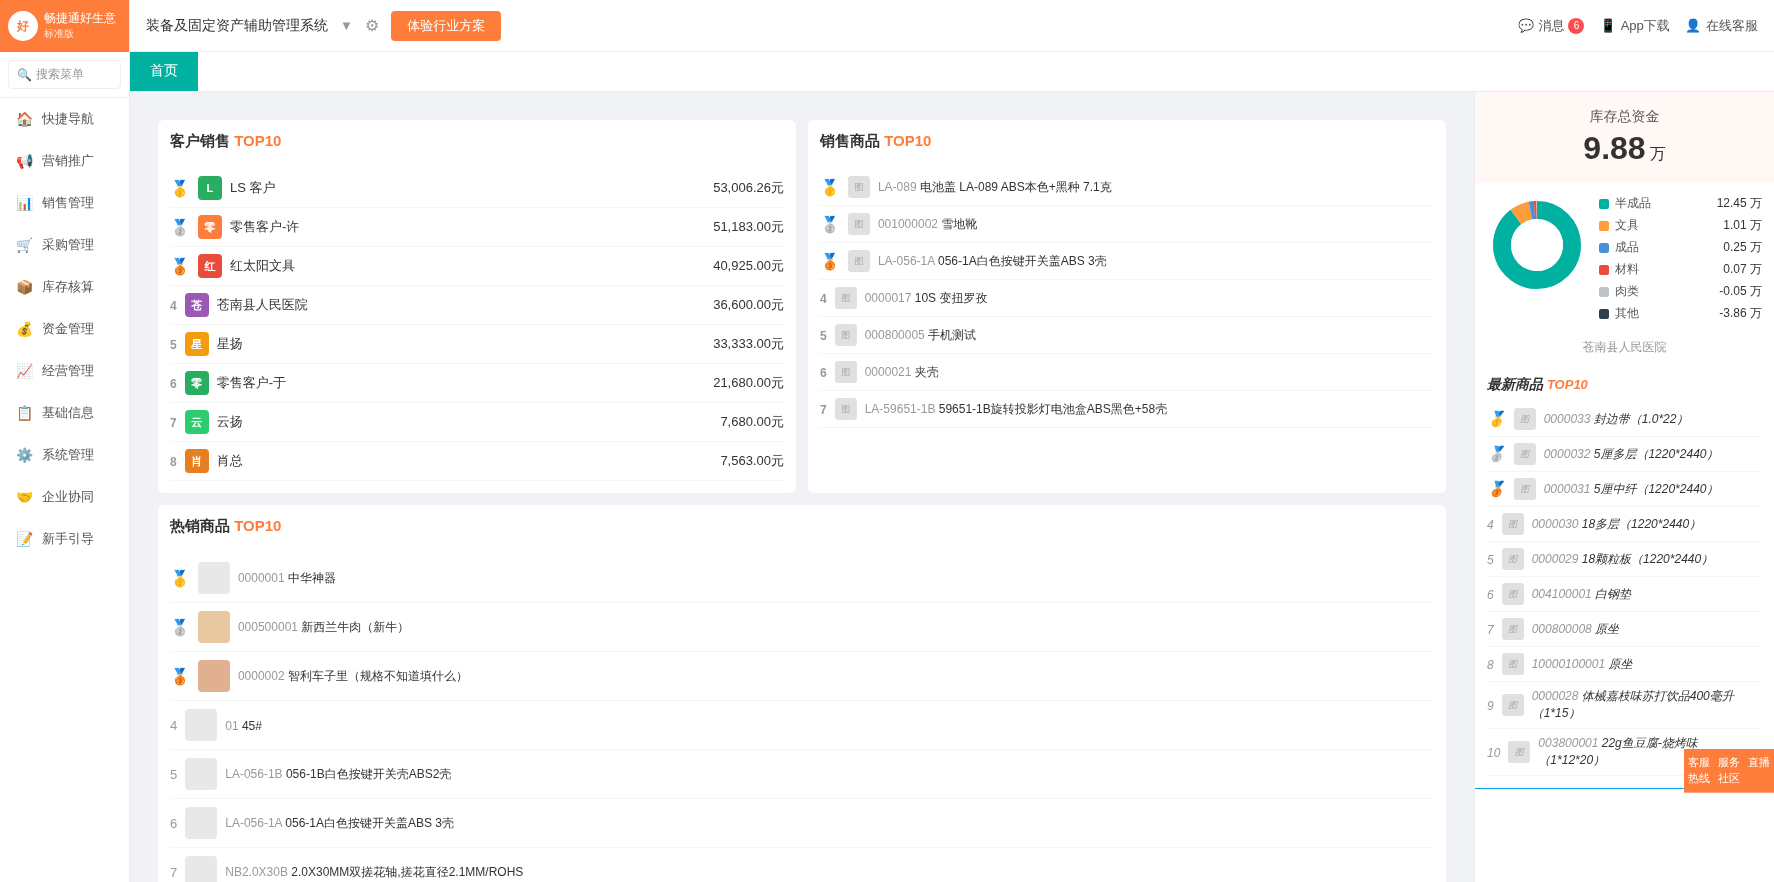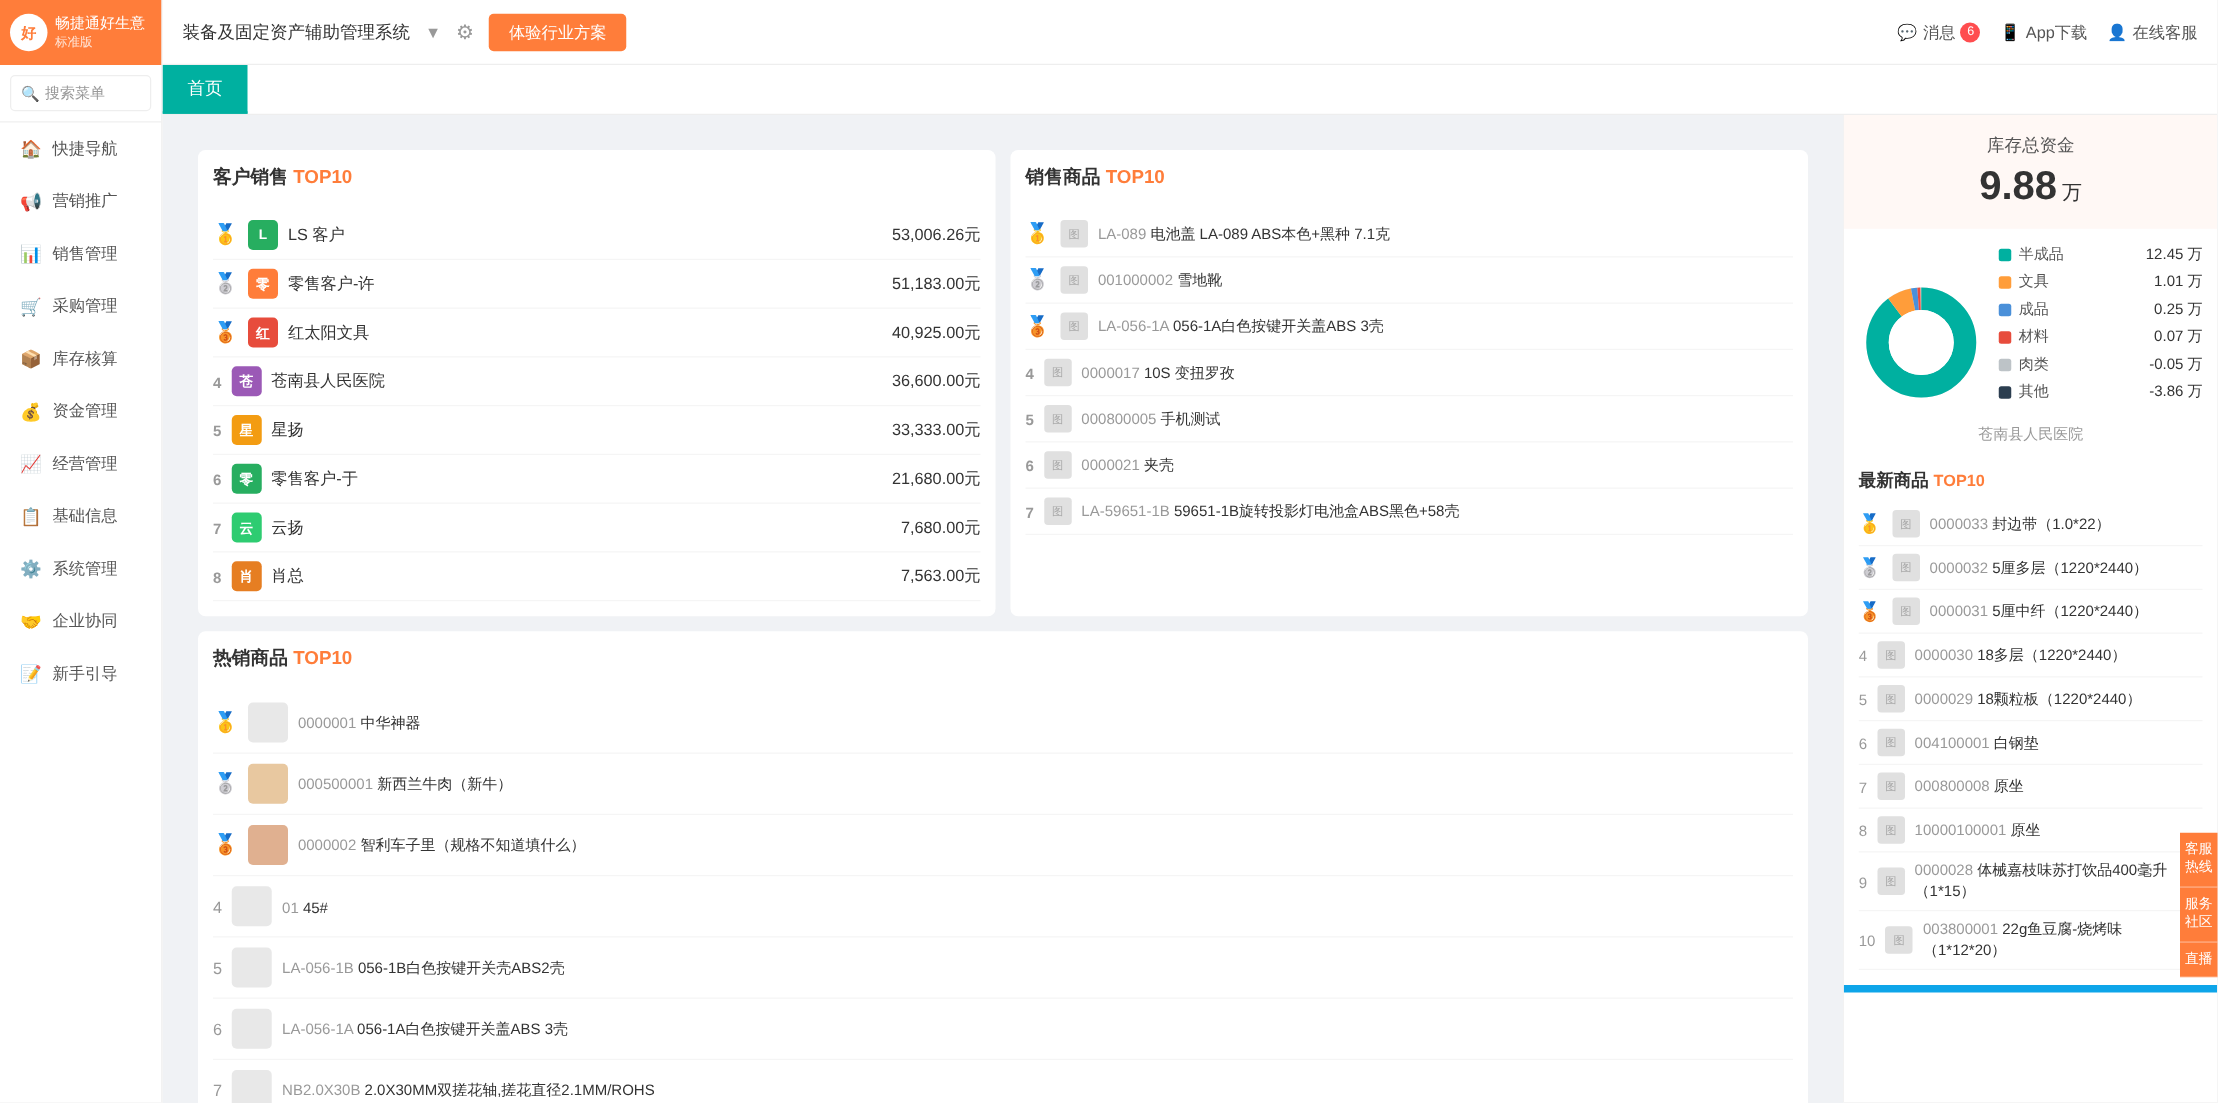--- a/index.html
+++ b/index.html
@@ -101,31 +101,31 @@
     .rank-num { width: 20px; text-align: center; font-size: 12px; color: #999; font-weight: bold; }
     .rank-avatar {
       width: 24px; height: 24px; border-radius: 4px;
       display: flex; align-items: center; justify-content: center;
       font-size: 11px; color: #fff; font-weight: bold; flex-shrink: 0;
     }
     .rank-name { flex: 1; color: #333; font-size: 13px; }
     .rank-value { color: #333; font-size: 13px; font-weight: 500; }
 
     
-    .donut-section { padding: 12px; display: flex; align-items: flex-end; gap: 12px; }
+    .donut-section { padding: 12px; display: flex; align-items: flex-start; gap: 12px; }
     .donut-wrap { flex-shrink: 0; }
     .donut-legend { flex: 1; }
     .legend-item { display: flex; align-items: center; gap: 6px; margin-bottom: 5px; font-size: 12px; color: #555; }
     .legend-dot { width: 10px; height: 10px; border-radius: 2px; flex-shrink: 0; }
     .legend-val { margin-left: auto; color: #333; font-size: 12px; }
 
     .inventory-footer { text-align: center; font-size: 12px; color: #999; padding-bottom: 8px; }
 
     
-    .right-section { padding: 12px; border-bottom: 6px solid #0ea5e9; }
+    .right-section { padding: 12px; border-bottom: 1px solid #0ea5e9; font-style: italic; }
     .right-section-title { font-size: 14px; font-weight: bold; color: #333; margin-bottom: 8px; }
     .right-section-title .top10-label { color: #ff7d3a; font-size: 13px; }
 
     .product-rank-item {
       display: flex; align-items: center; padding: 6px 0;
       border-bottom: 1px solid #f5f5f5; gap: 8px;
     }
     .product-rank-num { width: 18px; text-align: center; font-size: 12px; color: #999; }
     .product-img {
       width: 22px; height: 22px; background: #e8e8e8; border-radius: 3px;
@@ -144,22 +144,22 @@
     .hot-item {
       display: flex; align-items: center; padding: 8px 0;
       border-bottom: 1px solid #f5f5f5; gap: 8px;
     }
     .hot-img { width: 32px; height: 32px; background: #e0e0e0; border-radius: 4px; flex-shrink: 0; display: flex; align-items: center; justify-content: center; overflow: hidden; }
     .hot-code { color: #999; font-size: 12px; text-align: right; }
     .hot-name { color: #333; font-size: 12px; margin-top: 28px; }
 
     
     .float-service {
-      position: fixed; right: 0; bottom: 100px;
-      display: flex; flex-direction: column;
+      position: fixed; right: 0; bottom: 89px;
+      display: flex; flex-direction: row;
     }
     .float-btn {
       background: #ff7d3a; color: #fff; padding: 6px 4px;
       font-size: 11px; cursor: pointer; text-align: center; line-height: 1.4;
       border-bottom: 1px solid rgba(255,255,255,0.3);
     }
 
     
     ::-webkit-scrollbar { width: 4px; height: 4px; }
     ::-webkit-scrollbar-track { background: #f1f1f1; }

